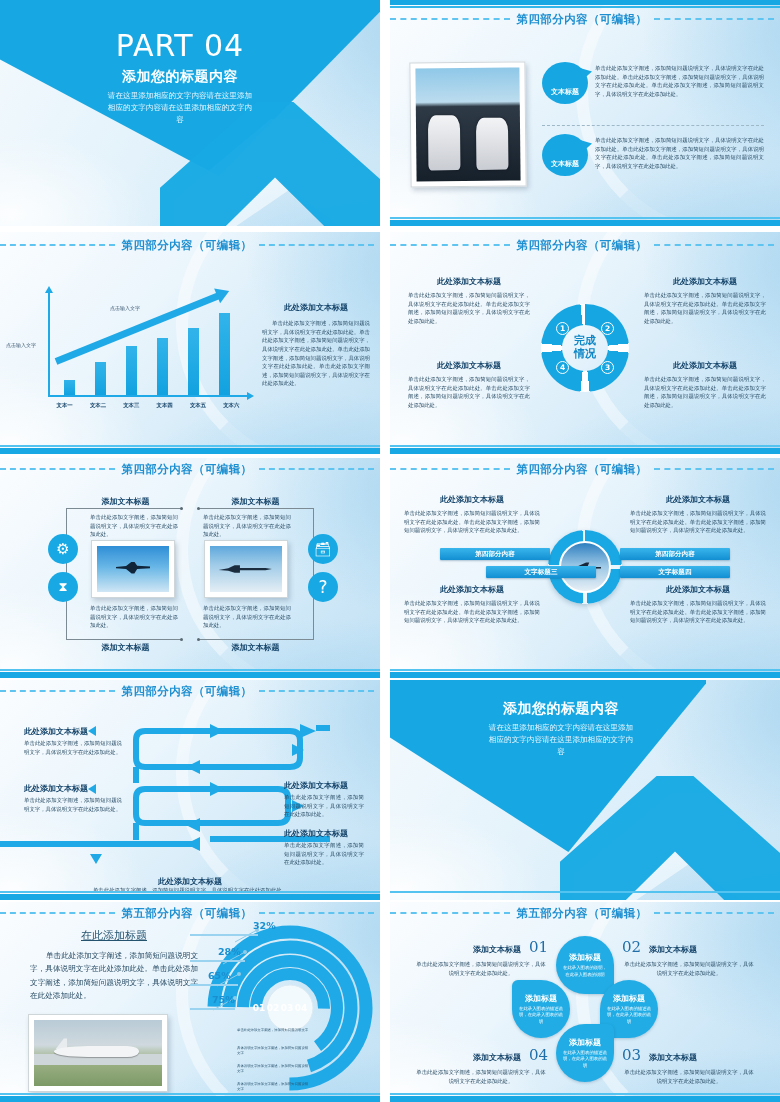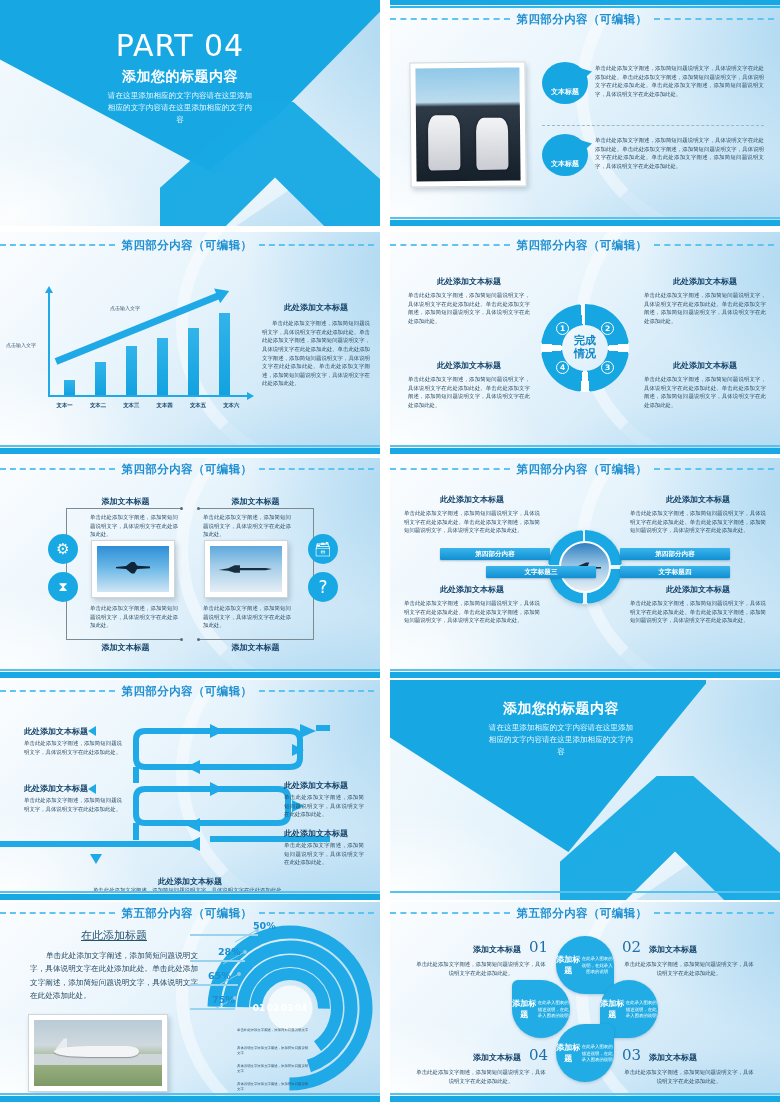--- a/index.html
+++ b/index.html
@@ -145,21 +145,21 @@
   .cc .inner{ position:absolute; inset:11px; border-radius:50%; overflow:hidden;
     background:linear-gradient(#2f7fc0 0%,#9cc8e6 48%,#e7eff5 100%); border:2px solid #fff; }
   .tbar{ height:12px; background:linear-gradient(#39b5ec,#128fd2); color:#fff; font-size:6.6px;
     font-weight:bold; display:flex; align-items:center; justify-content:center; border-radius:1px;
     box-shadow:0 1px 2px rgba(20,70,110,.3); }
   .pctlab{ position:absolute; color:#1a8fd0; font-weight:bold; font-size:9.5px; }
   .pctul{ position:absolute; height:1.6px; background:#9ad3ef; }
 
   
   .petal{ position:absolute; width:58px; height:58px; background:#21ace5; color:#fff;
-    display:flex; flex-direction:row; align-items:center; justify-content:center; text-align:center;
+    display:flex; flex-direction:column; align-items:center; justify-content:center; text-align:center;
     box-shadow:0 1px 3px rgba(20,70,110,.25); }
   .petal b{ font-size:8px; font-weight:bold; }
   .petal span{ font-size:4.4px; line-height:1.45; display:block; width:44px; margin-top:2px; }
   .bignum{ color:#1f6ea8; font-size:15px; font-weight:normal; font-family:"DejaVu Serif","Liberation Serif",serif; }
 </style>
 </head>
 <body>
 
 <div class="sheet">
 
@@ -489,21 +489,21 @@
           <path d="M40 82 L18 94"></path>
       </g>
       <g fill="#8fcbe9">
           <circle cx="62" cy="14" r="2"></circle>
           <circle cx="50" cy="36" r="2"></circle>
           <circle cx="44" cy="58" r="2"></circle>
           <circle cx="40" cy="82" r="2"></circle>
         </g>
     </svg>
 
-    <div class="pctlab" style="left:253px;top:18px;">50%</div>
+    <div class="pctlab" style="left:253px;top:18px;">32%</div>
     <div class="pctul" style="left:190px;top:32px;width:68px;"></div>
     <div class="pctlab" style="left:218px;top:44px;">28%</div>
     <div class="pctul" style="left:190px;top:58px;width:55px;"></div>
     <div class="pctlab" style="left:208px;top:68px;">65%</div>
     <div class="pctul" style="left:190px;top:82px;width:48px;"></div>
     <div class="pctlab" style="left:212px;top:92px;">75%</div>
     <div class="pctul" style="left:190px;top:106px;width:45px;"></div>
 
     <div style="position:absolute;left:237px;top:126px;width:72px;font-size:3.4px;line-height:1.5;color:#2b5570;">单击此处添加文字阐述，添加简短问题说明文字</div>
     <div style="position:absolute;left:237px;top:144px;width:72px;font-size:3.4px;line-height:1.5;color:#2b5570;">具体说明文字添加文字阐述，添加简短问题说明文字</div>

